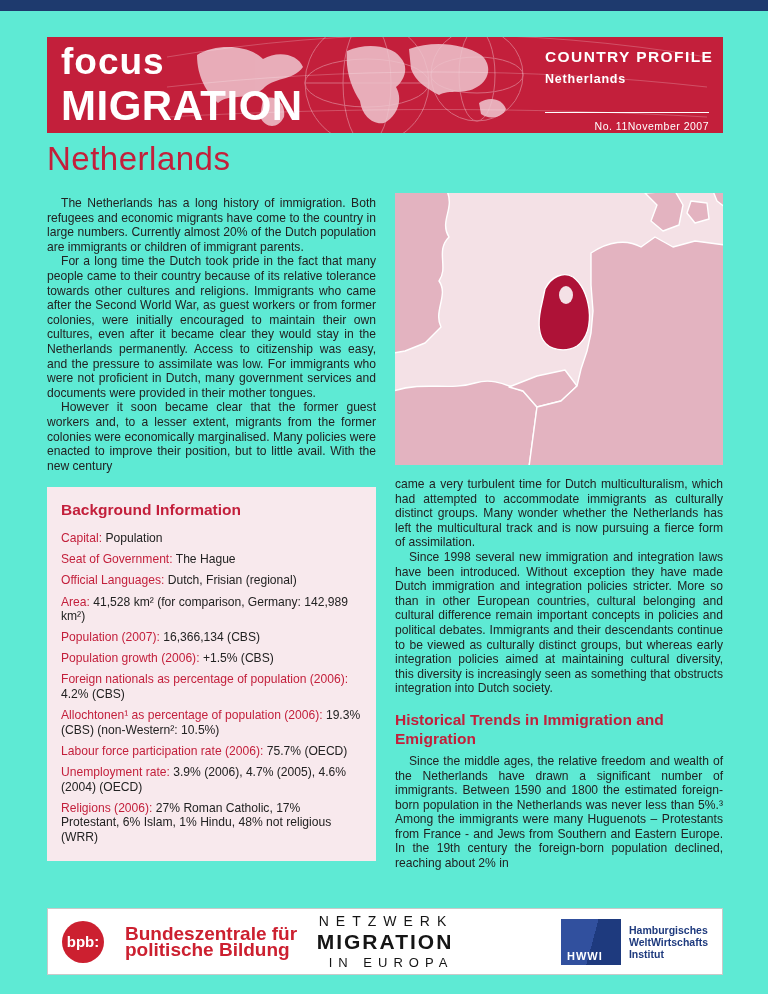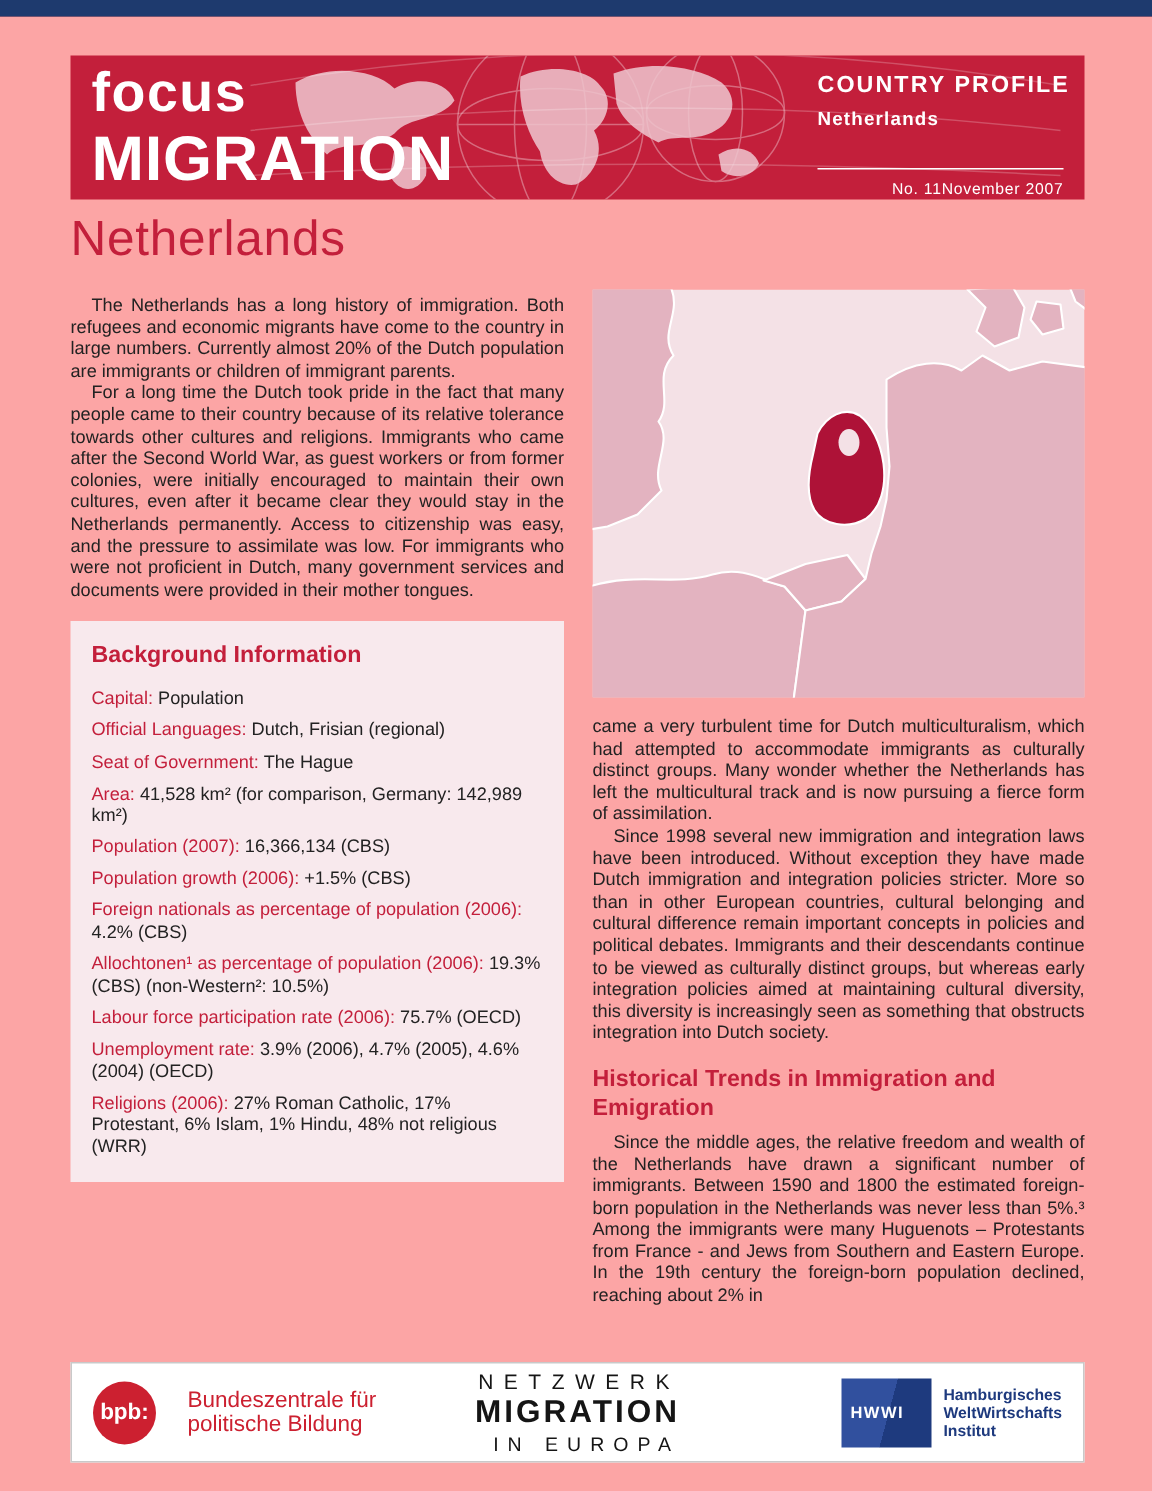--- a/index.html
+++ b/index.html
@@ -2,21 +2,21 @@
 <html style="--accent: #C31F3B; --accent_dark: #8C3344; --navy: #1E3A6E; --map_sea: #F4E1E6; --map_land: #E3B3C0; --map_highlight: #AE1237; --box_bg: #F8E9ED; --text: #222222; --hwwi_blue: #1E3A7E; --bpb_red: #CC2030;"><head>
 <meta charset="utf-8">
 <style>
   :root{
     --accent:#C31F3B; --accent_dark:#8C3344; --navy:#1E3A6E;
     --map_sea:#F4E1E6; --map_land:#E3B3C0; --map_highlight:#AE1237;
     --box_bg:#F8E9ED; --text:#222222; --hwwi_blue:#1E3A7E; --bpb_red:#CC2030;
   }
   *{box-sizing:border-box;margin:0;padding:0}
   body{background:#fff;font-family:"Liberation Sans","DejaVu Sans",sans-serif;}
-  .page{position:relative;width:768px;height:994px;background:#fca5a5;overflow:hidden;color:var(--text)}
+  .page{position:relative;width:768px;height:994px;background:#5eead4;overflow:hidden;color:var(--text)}
   .top-bar{position:absolute;left:0;top:9;width:768px;height:11px;background:var(--accent_dark)}
   .bottom-bar{position:absolute;left:0;top:983;width:768px;height:11px;background:var(--navy)}
 
   
   .banner{position:absolute;left:47px;top:37px;width:676px;height:96px;background:var(--accent);overflow:hidden}
   .banner-map{position:absolute;left:0;top:0;width:676px;height:96px;pointer-events:none}
   .brand{position:absolute;left:14px;top:3px;color:#fff}
   .brand-focus{font-size:37px;line-height:43px;font-weight:700;letter-spacing:1px}
   .brand-migration{font-size:42px;line-height:46px;font-weight:700;letter-spacing:.5px}
   .profile-block{position:absolute;right:14px;top:11px;width:164px;color:#fff}
@@ -45,27 +45,27 @@
   .bg-heading{color:var(--accent);font-size:15.5px;font-weight:700;margin-bottom:12px}
   .bg-item{font-size:12.1px;line-height:14.6px;margin-bottom:6.5px;color:var(--text)}
   .bg-label{color:var(--accent)}
 
   
   .footer-box{position:absolute;left:47px;top:908px;width:676px;height:67px;border:1px solid #c9c9c9;background:#fff;display:flex;align-items:center;padding:0 14px}
   .footer-left{flex:1 1 0;display:flex;align-items:center;gap:21px}
   .footer-center{flex:0 0 auto;text-align:right;color:#151515}
   .footer-right{flex:1 1 0;display:flex;justify-content:flex-end}
   .bpb-circle{width:42px;height:42px;border-radius:50%;background:var(--bpb_red);display:flex;align-items:center;justify-content:center;color:#fff;font-weight:700;font-size:15px}
-  .bpb-name{color:var(--bpb_red);font-size:15px;line-height:15.5px;font-weight:400}
+  .bpb-name{color:var(--bpb_red);font-size:19px;line-height:15.5px;font-weight:700}
   .nz1{font-size:14px;letter-spacing:7px;font-weight:400}
   .nz2{font-size:21px;letter-spacing:2px;font-weight:700;margin-top:1px}
   .nz3{font-size:13px;letter-spacing:6px;margin-top:1px}
   .hwwi{display:flex;align-items:center;gap:8px}
   .hwwi-box{position:relative;width:60px;height:46px;background:linear-gradient(105deg,#31509e 0%,#31509e 52%,var(--hwwi_blue) 52%)}
-  .hwwi-box span{position:absolute;left:6px;bottom:17px;color:#fff;font-weight:700;font-size:11px;letter-spacing:1px}
+  .hwwi-box span{position:absolute;left:6px;bottom:3px;color:#fff;font-weight:700;font-size:11px;letter-spacing:1px}
   .hwwi-name{color:var(--hwwi_blue);font-size:10.5px;line-height:12px;font-weight:700}
 </style>
 </head>
 <body>
 
 <div class="page">
 
   <div class="top-bar"></div>
 
   <header class="banner">
@@ -105,26 +105,27 @@
         <span>November 2007</span>
       </div>
     </div>
   </header>
 
   <h1 class="page-title">Netherlands</h1>
 
   <div class="col-left">
     <p class="body-p indent">The Netherlands has a long history of immigration. Both refugees and economic migrants have come to the country in large numbers. Currently almost 20% of the Dutch population are immigrants or children of immigrant parents.</p>
     <p class="body-p indent">For a long time the Dutch took pride in the fact that many people came to their country because of its relative tolerance towards other cultures and religions.  Immigrants who came after the Second World War, as guest workers or from former colonies, were initially encouraged to maintain their own cultures, even after it became clear they would stay in the Netherlands permanently. Access to citizenship was easy, and the pressure to assimilate was low. For immigrants who were not proficient in Dutch, many government services and documents were provided in their mother tongues.</p>
+    <p class="body-p indent">However it soon became clear that the former guest workers and, to a lesser extent, migrants from the former colonies were economically marginalised.  Many policies were enacted to improve their position, but to little avail. With the new century</p>
 
     <section class="bg-box">
       <h2 class="bg-heading">Background Information</h2>
       <p class="bg-item"><span class="bg-label">Capital:</span> <span>Population</span></p>
+      <p class="bg-item"><span class="bg-label">Seat of Government:</span> <span>The Hague</span></p>
       <p class="bg-item"><span class="bg-label">Official Languages:</span> <span>Dutch, Frisian (regional)</span></p>
-      <p class="bg-item"><span class="bg-label">Seat of Government:</span> <span>The Hague</span></p>
       <p class="bg-item"><span class="bg-label">Area:</span> <span>41,528 km² (for comparison, Germany: 142,989 km²)</span></p>
       <p class="bg-item"><span class="bg-label">Population (2007):</span> <span>16,366,134 (CBS)</span></p>
       <p class="bg-item"><span class="bg-label">Population growth (2006):</span> <span>+1.5% (CBS)</span></p>
       <p class="bg-item"><span class="bg-label">Foreign nationals as percentage of population (2006):</span> <span>4.2% (CBS)</span></p>
       <p class="bg-item"><span class="bg-label">Allochtonen¹ as percentage of population (2006):</span> <span>19.3% (CBS) (non-Western²: 10.5%)</span></p>
       <p class="bg-item"><span class="bg-label">Labour force participation rate (2006):</span> <span>75.7% (OECD)</span></p>
       <p class="bg-item"><span class="bg-label">Unemployment rate:</span> <span>3.9% (2006), 4.7% (2005), 4.6% (2004) (OECD)</span></p>
       <p class="bg-item"><span class="bg-label">Religions (2006):</span> <span>27% Roman Catholic, 17% Protestant, 6% Islam, 1% Hindu, 48% not religious  (WRR)</span></p>
     </section>
   </div>

